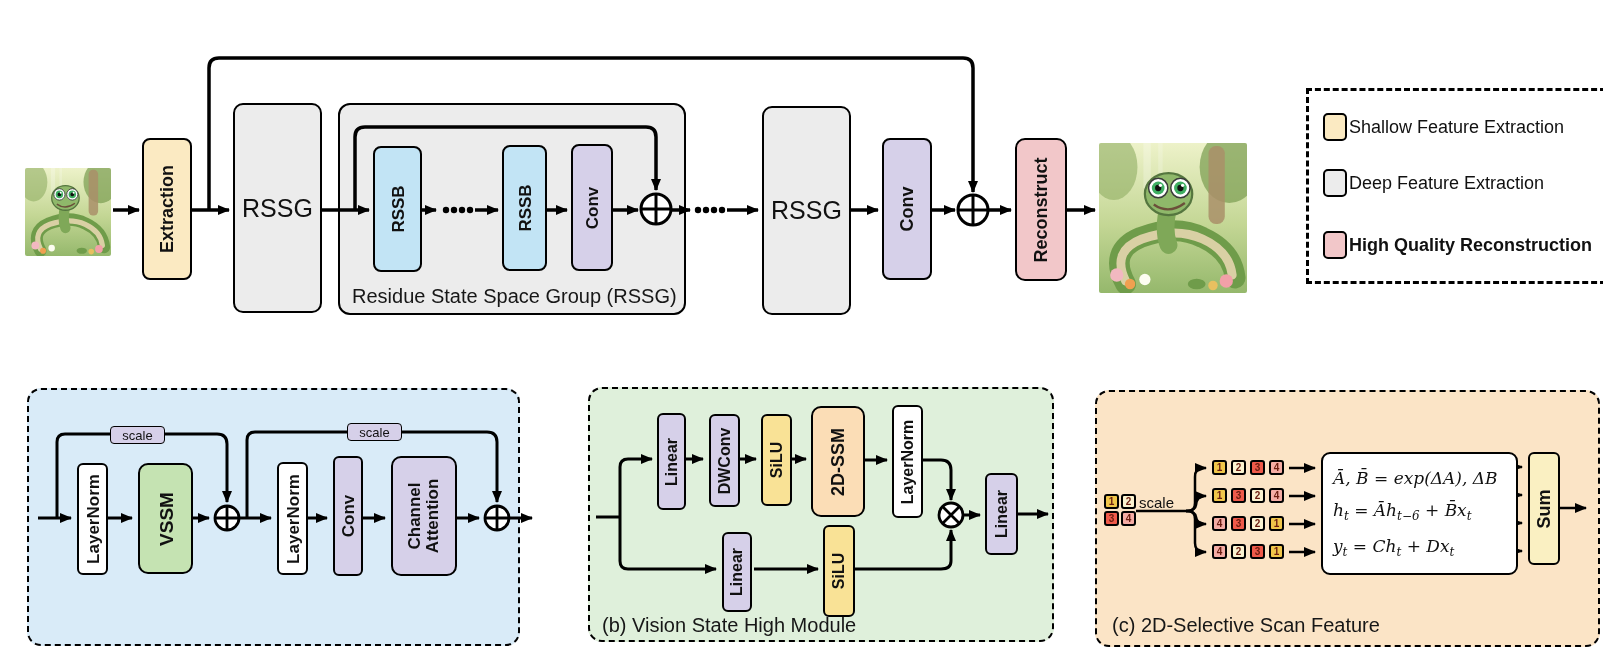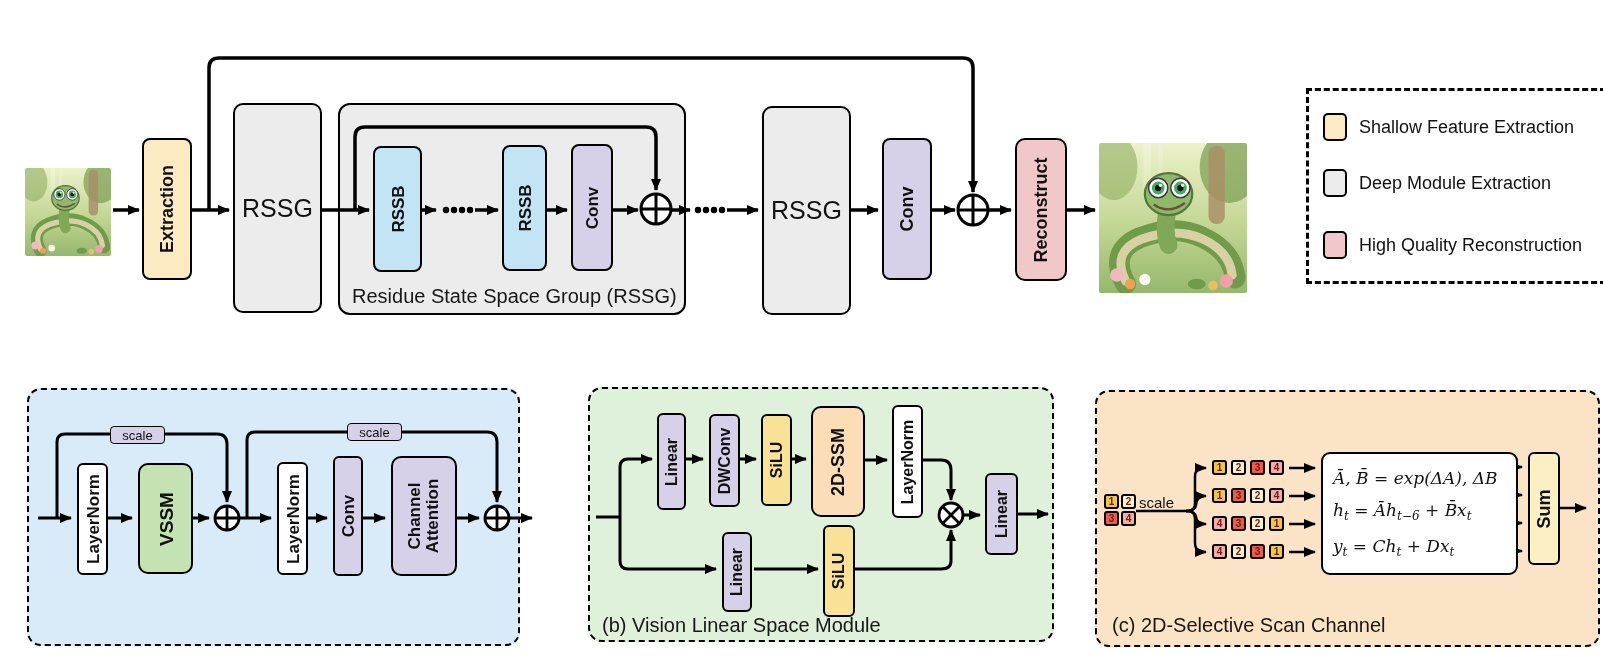--- a/index.html
+++ b/index.html
@@ -16,21 +16,21 @@
   .vl{position:absolute;left:50%;top:50%;transform:translate(-50%,-50%) rotate(-90deg);
       white-space:nowrap;font-weight:bold;color:#111;line-height:1;}
   .vl.wrap2{white-space:normal;width:104px;text-align:center;line-height:1.08;}
   .hl{font-size:25px;color:#111;}
   
   .group{border:2px solid #000;border-radius:12px;background:#ECECEC;}
   .panel{border:2.5px dashed #000;border-radius:14px;}
   .cap{font-size:20px;color:#171717;}
   
   #legend{position:absolute;border:3px dashed #000;background:#fff;z-index:2;}
-  .lgrow{position:absolute;left:14px;height:28px;display:flex;align-items:center;gap:12px;}
+  .lgrow{position:absolute;left:14px;height:28px;display:flex;align-items:center;gap:2px;}
   .swatch{width:24px;height:28px;border:2px solid #000;border-radius:5px;box-sizing:border-box;flex:0 0 auto;}
   .lgtext{font-size:18px;white-space:nowrap;}
   
   .cell{width:15px;height:15px;border:2px solid #000;border-radius:3px;
         display:flex;align-items:center;justify-content:center;
         font-size:10px;font-weight:bold;color:#6b1d10;}
   
   #eqbox{position:absolute;border:2px solid #000;border-radius:9px;background:#fff;z-index:2;
          display:flex;flex-direction:column;justify-content:space-evenly;padding:2px 4px 2px 10px;}
   .eq{font-family:"DejaVu Serif",serif;font-style:italic;font-size:17px;color:#111;white-space:nowrap;}
@@ -225,23 +225,23 @@
       </svg>
   </div>
 
   <div id="legend" style="left:1306px;top:88px;width:294px;height:190px;">
     <div class="lgrow" style="top:22px;">
       <span class="swatch" style="background: rgb(251, 234, 194);"></span>
       <span class="lgtext">Shallow Feature Extraction</span>
     </div>
     <div class="lgrow" style="top:78px;">
       <span class="swatch" style="background: rgb(236, 236, 236);"></span>
-      <span class="lgtext">Deep Module Extraction</span>
+      <span class="lgtext">Deep Feature Extraction</span>
     </div>
-    <div class="lgrow" style="top:140px;">
+    <div class="lgrow" style="top:140px;font-weight:bold;">
       <span class="swatch" style="background: rgb(242, 199, 201);"></span>
       <span class="lgtext">High Quality Reconstruction</span>
     </div>
   </div>
 
   <div class="bx thin" style="left:77px;top:463px;width:31px;height:112px;border-radius:6px;background:#fff;">
     <span class="vl" style="font-size:17px;">LayerNorm</span>
   </div>
   <div class="bx thin" style="left: 138px; top: 463px; width: 55px; height: 111px; border-radius: 10px; background: rgb(197, 227, 178);">
     <span class="vl" style="font-size:19px;">VSSM</span>
@@ -279,21 +279,21 @@
   </div>
   <div class="bx thin" style="left: 722px; top: 532px; width: 30px; height: 80px; border-radius: 6px; background: rgb(214, 208, 233);">
     <span class="vl" style="font-size:16px;">Linear</span>
   </div>
   <div class="bx thin" style="left: 823px; top: 525px; width: 32px; height: 92px; border-radius: 6px; background: rgb(249, 226, 150);">
     <span class="vl" style="font-size:16px;">SiLU</span>
   </div>
   <div class="bx thin" style="left: 985px; top: 473px; width: 33px; height: 82px; border-radius: 6px; background: rgb(214, 208, 233);">
     <span class="vl" style="font-size:16px;">Linear</span>
   </div>
-  <div class="cap" style="left:602px;top:614px;">(b) Vision Linear Space Module</div>
+  <div class="cap" style="left:602px;top:614px;">(b) Vision State High Module</div>
 
   <div class="cell" style="left: 1104px; top: 494px; background: rgb(240, 198, 74);">1</div>
   <div class="cell" style="left: 1121px; top: 494px; background: rgb(251, 243, 208);">2</div>
   <div class="cell" style="left: 1104px; top: 511px; background: rgb(239, 90, 74);">3</div>
   <div class="cell" style="left: 1121px; top: 511px; background: rgb(244, 172, 164);">4</div>
 
   <div class="small-note" style="left:1139px;top:494px;">scale</div>
 
   <div class="cell" style="left: 1212px; top: 460px; background: rgb(240, 198, 74);">1</div>
   <div class="cell" style="left: 1231px; top: 460px; background: rgb(251, 243, 208);">2</div>
@@ -318,15 +318,15 @@
   <div id="eqbox" style="left:1321px;top:452px;width:179px;height:115px;">
     <div class="eq">Ā, B̄ = exp(ΔA), ΔB</div>
     <div class="eq">h<sub>t</sub> = Āh<sub>t−6</sub> + B̄x<sub>t</sub></div>
     <div class="eq">y<sub>t</sub> = Ch<sub>t</sub> + Dx<sub>t</sub></div>
   </div>
 
   <div class="bx thin" style="left: 1528px; top: 452px; width: 32px; height: 113px; border-radius: 6px; background: rgb(250, 240, 194);">
     <span class="vl" style="font-size:18px;">Sum</span>
   </div>
 
-  <div class="cap" style="left:1112px;top:614px;">(c) 2D-Selective Scan Channel</div>
+  <div class="cap" style="left:1112px;top:614px;">(c) 2D-Selective Scan Feature</div>
 
 </div>
 
 </body></html>

